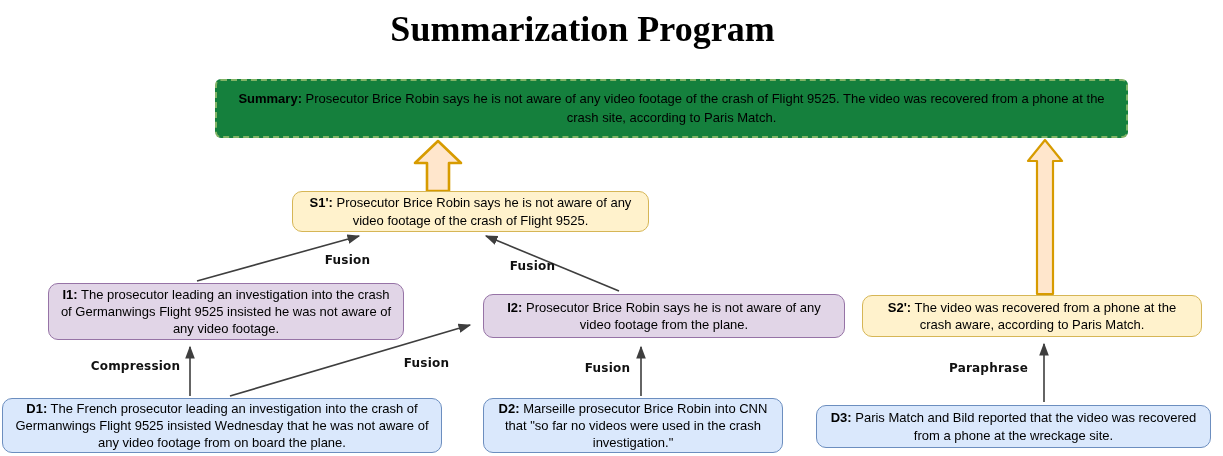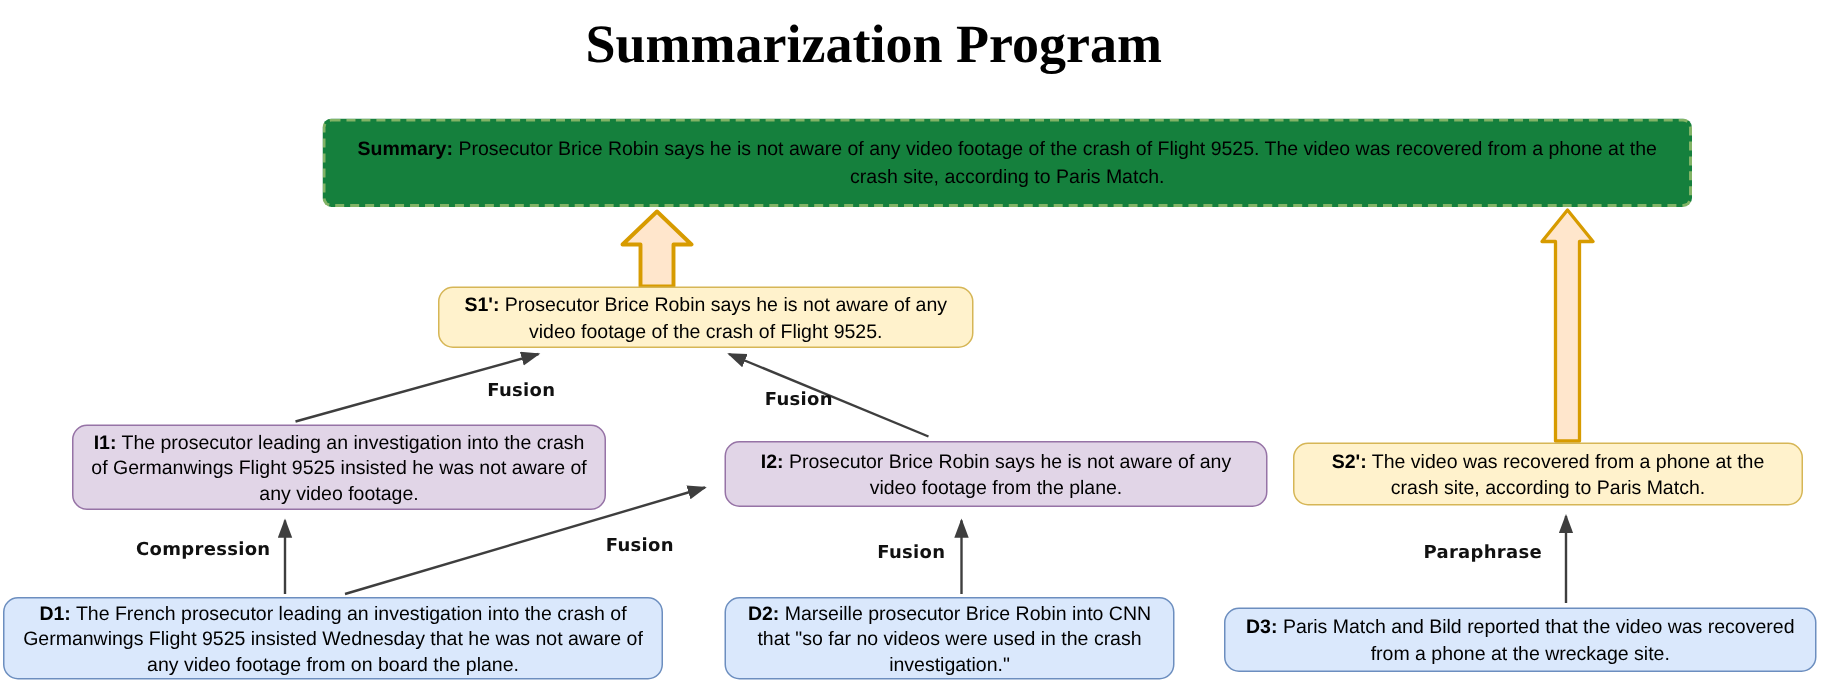--- a/index.html
+++ b/index.html
@@ -86,21 +86,21 @@
     <span>The prosecutor leading an investigation into the crash of Germanwings Flight 9525 insisted he was not aware of any video footage.</span></span>
   </div>
 
   <div class="node purple" style="left:483px;top:294px;width:362px;height:44px;">
     <span class="txt"><b>I2:</b>
     <span>Prosecutor Brice Robin says he is not aware of any video footage from the plane.</span></span>
   </div>
 
   <div class="node yellow" style="left:862px;top:295px;width:340px;height:42px;">
     <span class="txt"><b>S2':</b>
-    <span>The video was recovered from a phone at the crash site, according to Paris Match.</span></span>
+    <span>The video was recovered from a phone at the crash aware, according to Paris Match.</span></span>
   </div>
 
   <div class="node blue" style="left:2px;top:398px;width:440px;height:55px;">
     <span class="txt"><b>D1:</b>
     <span>The French prosecutor leading an investigation into the crash of Germanwings Flight 9525 insisted Wednesday that he was not aware of any video footage from on board the plane.</span></span>
   </div>
 
   <div class="node blue" style="left:483px;top:398px;width:300px;height:55px;">
     <span class="txt"><b>D2:</b>
     <span>Marseille prosecutor Brice Robin into CNN that "so far no videos were used in the crash investigation."</span></span>

